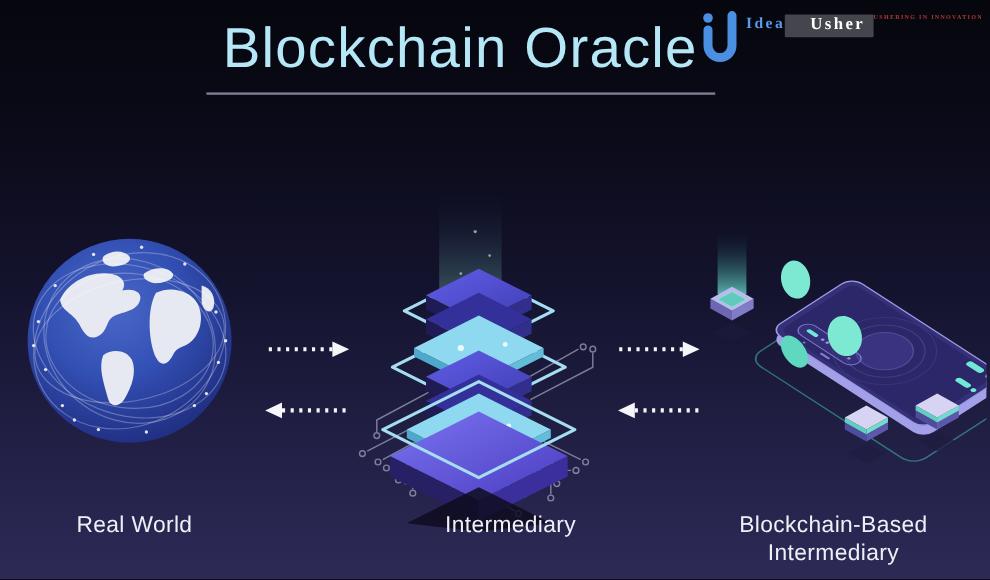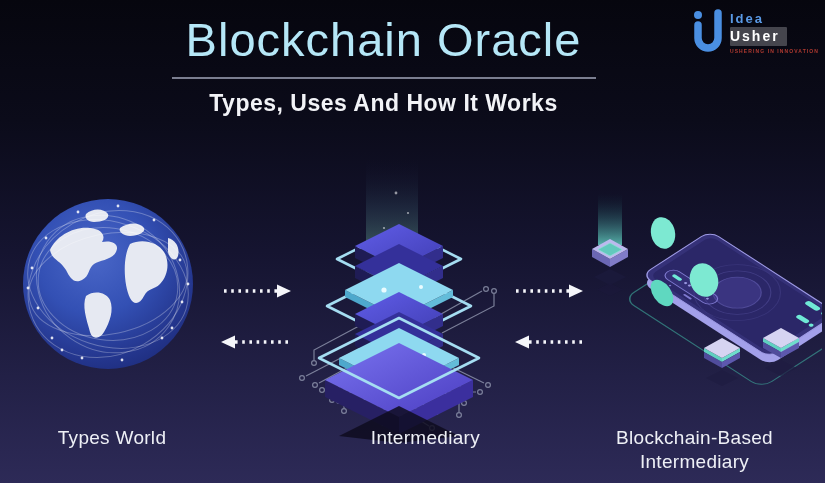--- a/index.html
+++ b/index.html
@@ -11,23 +11,23 @@
   
   .header{position:absolute;top:10px;left:0;width:767px;text-align:center;z-index:5;}
   .title{
     font-size:47px;line-height:1.1;font-weight:normal;letter-spacing:1px;
     color:#b5e7f7;margin:4px 0 0 0;
   }
   .divider{width:424px;height:2px;background:#8f93a6;margin:11px auto 0 auto;opacity:.85;}
   .subtitle{font-size:23px;font-weight:bold;letter-spacing:.5px;color:#f2f3f7;margin-top:11px;}
   
   .logo{position:absolute;top:8px;right:6px;display:flex;align-items:flex-start;z-index:6;}
-  .logo-text{display:flex;flex-direction:column;align-items:flex-start;margin-left:2px;margin-top:3px;}
+  .logo-text{display:flex;flex-direction:row;align-items:flex-start;margin-left:2px;margin-top:3px;font-family:Liberation Serif, serif;}
   .logo-idea{color:#5a9ae6;font-weight:bold;font-size:13px;letter-spacing:2px;}
-  .logo-usher{background:#45454d;color:#fff;font-weight:bold;font-size:14px;letter-spacing:2px;padding:1px 7px 2px 0;margin-top:1px;border-radius:1px;}
+  .logo-usher{background:#45454d;color:#fff;font-weight:bold;font-size:14px;letter-spacing:2px;padding:1px 7px 2px 21px;margin-top:1px;border-radius:1px;}
   .logo-tagline{color:#b03a30;font-size:5px;letter-spacing:1.1px;margin-top:2px;font-weight:bold;}
   
   .illus{position:absolute;z-index:1;}
   #globe-svg{left:22px;top:198px;}
   #stack-svg{left:284px;top:158px;}
   #phone-svg{left:572px;top:193px;}
   
   .arrow{position:absolute;z-index:3;width:70px;height:16px;}
   
   .node-label{
@@ -39,21 +39,20 @@
   #label-app{left:592px;top:426px;width:205px;}
 </style>
 </head>
 <body>
 
 <div id="stage">
 
   <div class="header">
     <div class="title">Blockchain Oracle</div>
     <div class="divider"></div>
-    <div class="subtitle">Types, Uses And How It Works</div>
   </div>
 
   <div class="logo">
     <svg width="40" height="48" viewBox="0 0 40 48">
       <circle cx="10" cy="7" r="4" fill="#4a8fe2"></circle>
       <path d="M10,17 v13 a10,10 0 0 0 20,0 V5" fill="none" stroke="#4a8fe2" stroke-width="7.5" stroke-linecap="round"></path>
     </svg>
     <div class="logo-text">
       <span class="logo-idea">Idea</span>
       <span class="logo-usher">Usher</span>
@@ -309,17 +308,17 @@
   </svg>
   <svg class="arrow" style="left:514px;top:283px;" viewBox="0 0 70 16">
     <line x1="2" y1="8" x2="55" y2="8" stroke="#f5f6fa" stroke-width="3.4" stroke-dasharray="2.6 4.6"></line>
     <polygon points="55,1.5 69,8 55,14.5" fill="#f5f6fa"></polygon>
   </svg>
   <svg class="arrow" style="left:514px;top:334px;" viewBox="0 0 70 16">
     <line x1="68" y1="8" x2="15" y2="8" stroke="#f5f6fa" stroke-width="3.4" stroke-dasharray="2.6 4.6"></line>
     <polygon points="15,1.5 1,8 15,14.5" fill="#f5f6fa"></polygon>
   </svg>
 
-  <div class="node-label" id="label-real-world">Types World</div>
+  <div class="node-label" id="label-real-world">Real World</div>
   <div class="node-label" id="label-intermediary">Intermediary</div>
   <div class="node-label" id="label-app">Blockchain-Based Intermediary</div>
 
 </div>
 
 </body></html>

